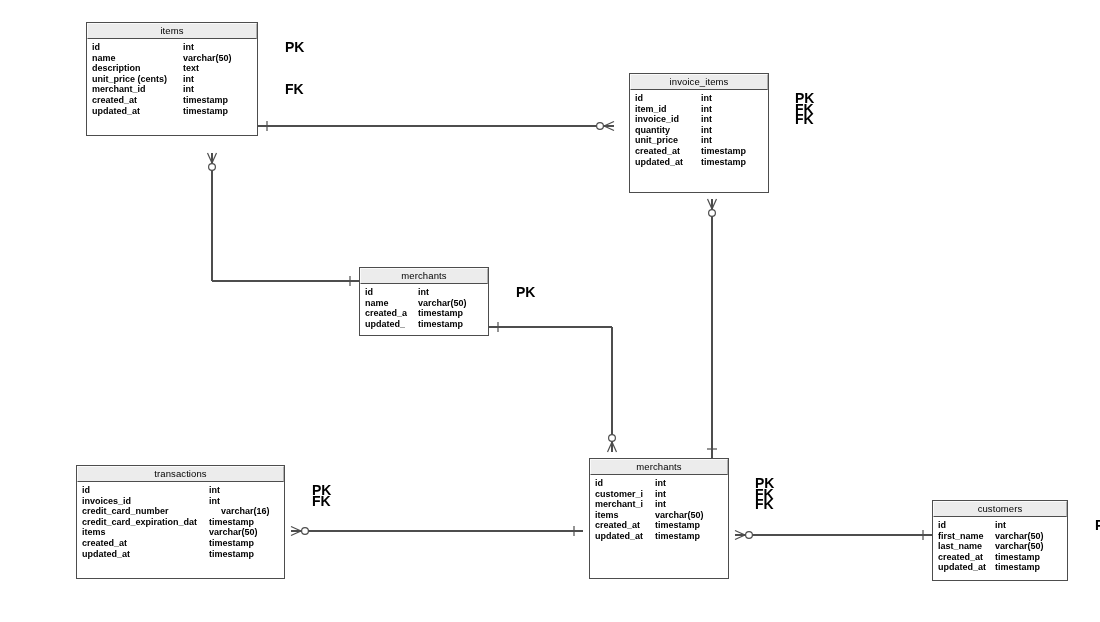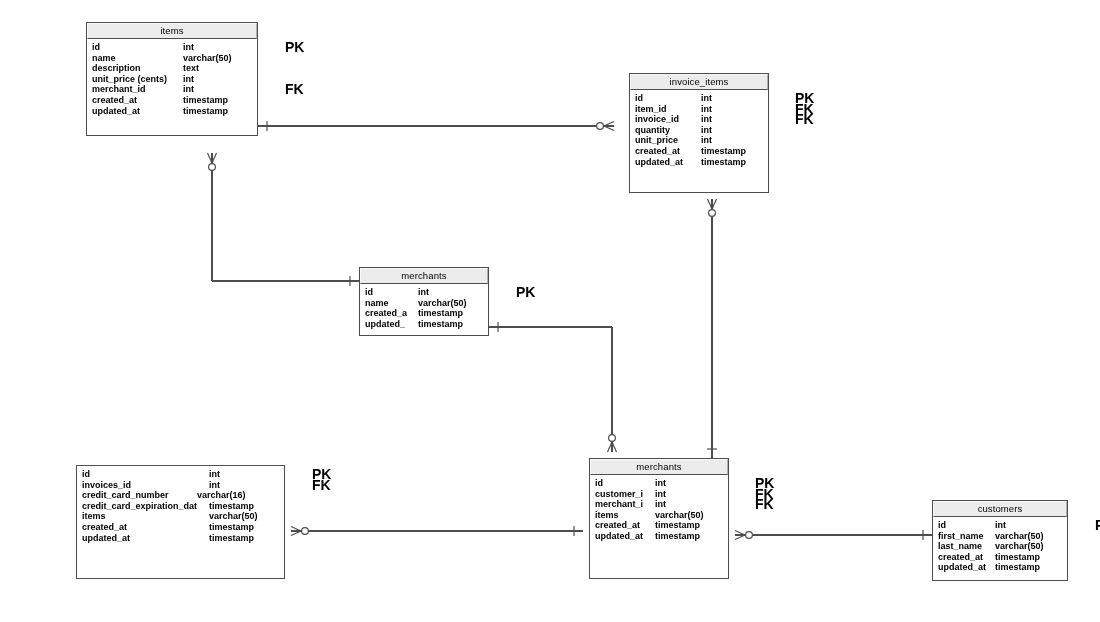--- a/index.html
+++ b/index.html
@@ -210,34 +210,35 @@
             <span class="col-name">created_a</span>
             <span class="col-type" style="left: 58px;">timestamp</span>
           </div>
           <div class="er-row">
             <span class="col-name">updated_</span>
             <span class="col-type" style="left: 58px;">timestamp</span>
           </div>
         </div>
       </div>
       <div class="er-table" style="left: 76px; top: 465px; width: 209px; height: 114px;">
+        <div class="er-header">transactions</div>
         <div class="er-body">
           <div class="er-row">
             <span class="col-name">id</span>
             <span class="col-type" style="left: 132px;">int</span>
             <span class="col-key" style="left: 191px;">PK</span>
           </div>
           <div class="er-row">
             <span class="col-name">invoices_id</span>
             <span class="col-type" style="left: 132px;">int</span>
             <span class="col-key" style="left: 191px;">FK</span>
           </div>
           <div class="er-row">
             <span class="col-name">credit_card_number</span>
-            <span class="col-type" style="left: 120px;">varchar(16)</span>
+            <span class="col-type" style="left: 144px;">varchar(16)</span>
           </div>
           <div class="er-row">
             <span class="col-name">credit_card_expiration_dat</span>
             <span class="col-type" style="left: 132px;">timestamp</span>
           </div>
           <div class="er-row">
             <span class="col-name">items</span>
             <span class="col-type" style="left: 132px;">varchar(50)</span>
           </div>
           <div class="er-row">

